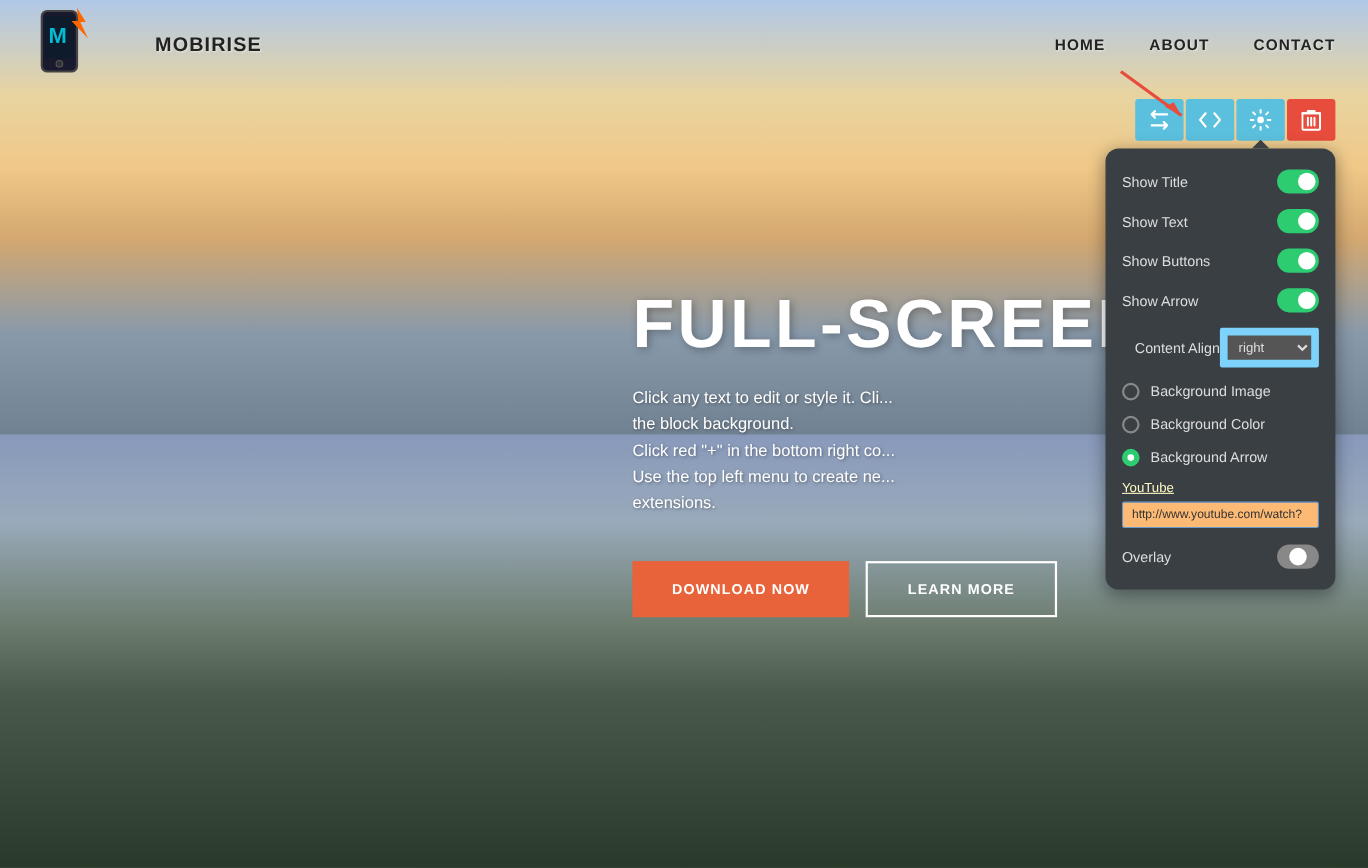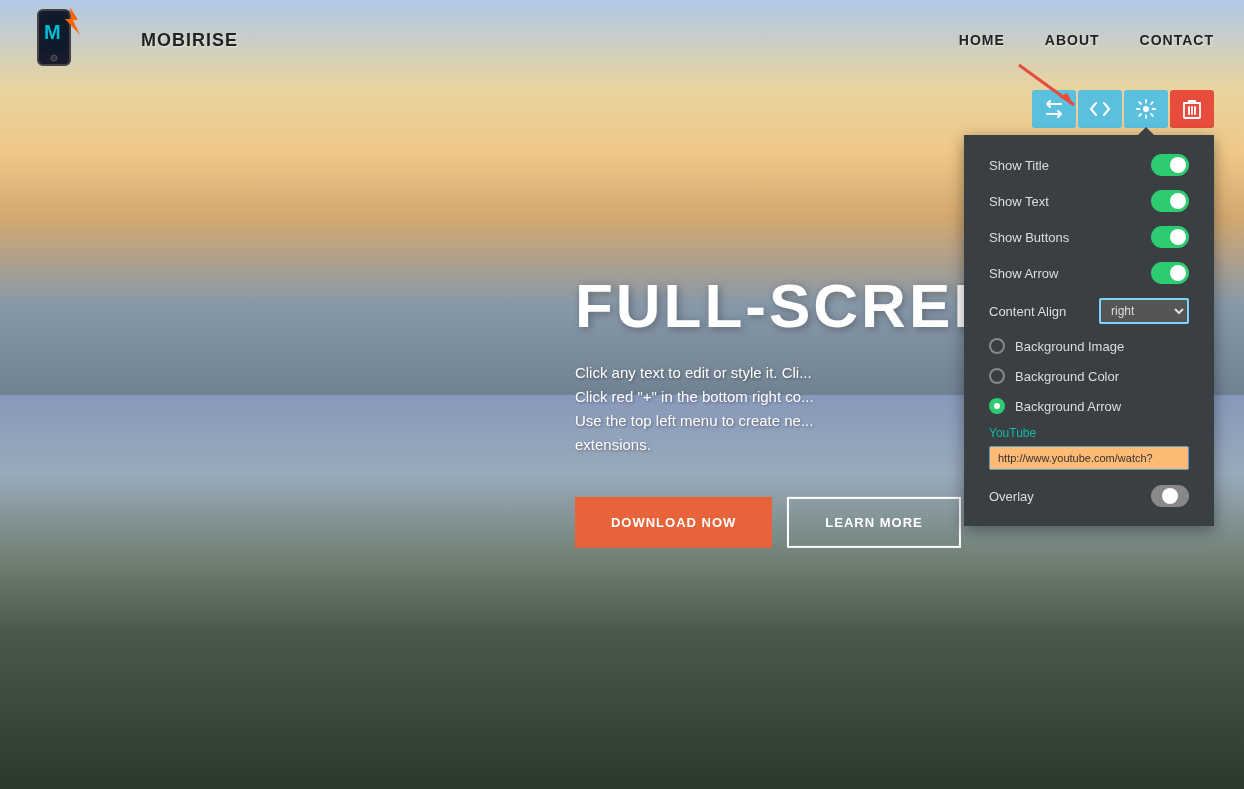--- a/index.html
+++ b/index.html
@@ -135,24 +135,24 @@
       z-index: 25;
       width: 80px;
       height: 60px;
     }
 
     
     .settings-panel {
       position: absolute;
       top: 135px;
       right: 30px;
-      width: 250px;
+      width: 209px;
       background: #3a3f44;
-      border-radius: 0;
-      padding: 12px 10px;
+      border-radius: 12px;
+      padding: 12px 0;
       z-index: 30;
       box-shadow: 0 4px 15px rgba(0,0,0,0.4);
     }
 
     .settings-panel::before {
       content: '';
       position: absolute;
       top: -8px;
       right: 60px;
       width: 0;
@@ -202,37 +202,37 @@
     .settings-align-row {
       display: flex;
       align-items: center;
       padding: 7px 15px;
       color: #ddd;
       font-size: 13px;
     }
 
     .settings-align-row .label {
       flex: 1;
+      text-align: right;
     }
 
     .align-select {
       background: #555;
-      border: 2px solid #7dd3fc;
+      border: 7px solid #7dd3fc;
       color: #ddd;
       padding: 3px 6px;
       font-size: 12px;
       border-radius: 2px;
       width: 90px;
       cursor: pointer;
     }
 
     
     .settings-radio-row {
       display: flex;
-      align-items: center;
       padding: 7px 15px;
       color: #ddd;
       font-size: 13px;
       gap: 10px;
     }
 
     .radio-circle {
       width: 16px;
       height: 16px;
       border-radius: 50%;
@@ -256,22 +256,23 @@
       transform: translate(-50%, -50%);
       width: 6px;
       height: 6px;
       background: white;
       border-radius: 50%;
     }
 
     
     .settings-youtube-label {
       padding: 5px 15px 3px;
-      color: #14b8a6;
+      color: #fef9c3;
       font-size: 12px;
+      text-decoration: underline;
     }
 
     .youtube-input {
       margin: 3px 15px 8px;
       background: #fdba74;
       border: 1px solid #6699cc;
       color: #333;
       padding: 5px 8px;
       font-size: 11px;
       border-radius: 2px;
@@ -480,20 +481,21 @@
       <span class="label">Overlay</span>
       <div class="toggle half"></div>
     </div>
 
   </div>
 
   <div class="hero-content">
     <h1 class="hero-title">FULL-SCREEN</h1>
     <div class="hero-text">
       <p>Click any text to edit or style it. Cli...</p>
+      <p>the block background.</p>
       <p>Click red "+" in the bottom right co...</p>
       <p>Use the top left menu to create ne...</p>
       <p>extensions.</p>
     </div>
     <div class="hero-buttons">
       <button class="btn-primary">DOWNLOAD NOW</button>
       <button class="btn-secondary">LEARN MORE</button>
     </div>
   </div>
 

